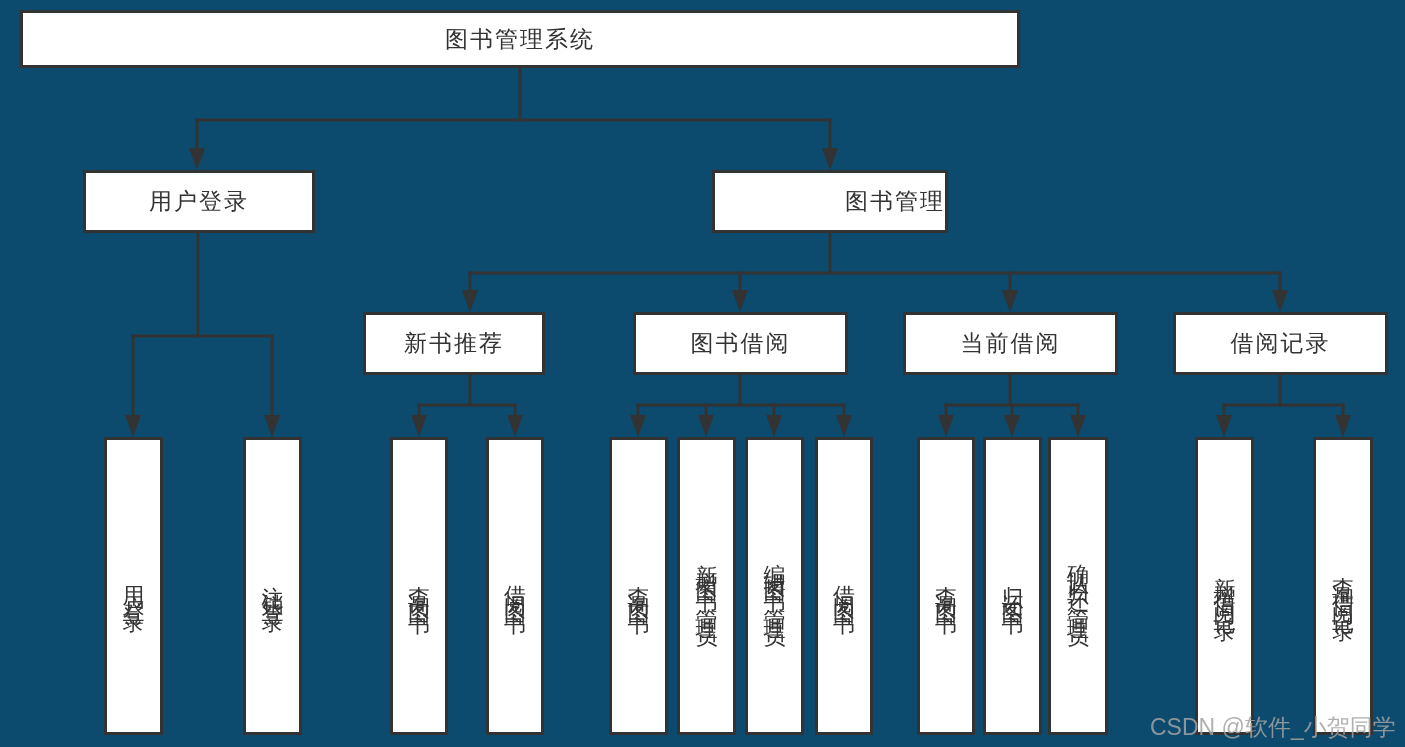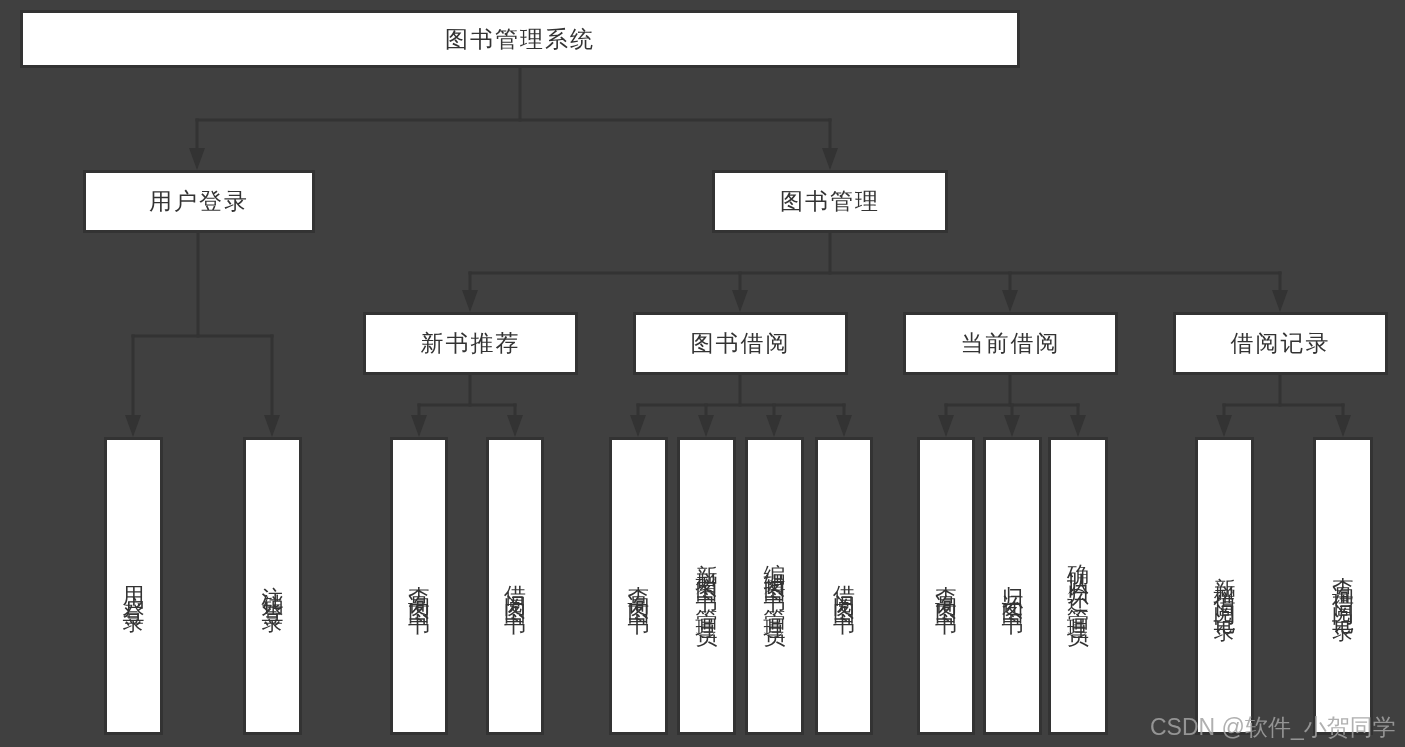--- a/index.html
+++ b/index.html
@@ -4,21 +4,21 @@
 <style>
   html, body {
     margin: 0;
     padding: 0;
     background: #ffffff;
   }
   .canvas {
     position: relative;
     width: 1405px;
     height: 747px;
-    background: #404040;
+    background: #0c4a6e;
     font-family: "Liberation Sans", sans-serif;
     color: #333333;
     overflow: hidden;
   }
   .connectors {
     position: absolute;
     left: 0;
     top: 0;
     width: 1405px;
     height: 747px;
@@ -133,25 +133,25 @@
     <polygon points="1335,415 1351,415 1343,437"></polygon>
   </svg>
 
   <div class="box" style="left:20px; top:10px; width:1000px; height:58px;">
     <span class="h-label">图书管理系统</span>
   </div>
 
   <div class="box" style="left:83px; top:170px; width:232px; height:63px;">
     <span class="h-label">用户登录</span>
   </div>
-  <div class="box" style="left:712px; top:170px; width:236px; height:63px;">
+  <div class="box" style="left:712px; top:170px; width:236px; height:63px;justify-content:flex-end;">
     <span class="h-label">图书管理</span>
   </div>
 
-  <div class="box" style="left:363px; top:312px; width:215px; height:63px;">
+  <div class="box" style="left:363px; top:312px; width:182px; height:63px;">
     <span class="h-label">新书推荐</span>
   </div>
   <div class="box" style="left:903px; top:312px; width:215px; height:63px;">
     <span class="h-label">当前借阅</span>
   </div>
   <div class="box" style="left:633px; top:312px; width:215px; height:63px;">
     <span class="h-label">图书借阅</span>
   </div>
   <div class="box" style="left:1173px; top:312px; width:215px; height:63px;">
     <span class="h-label">借阅记录</span>

